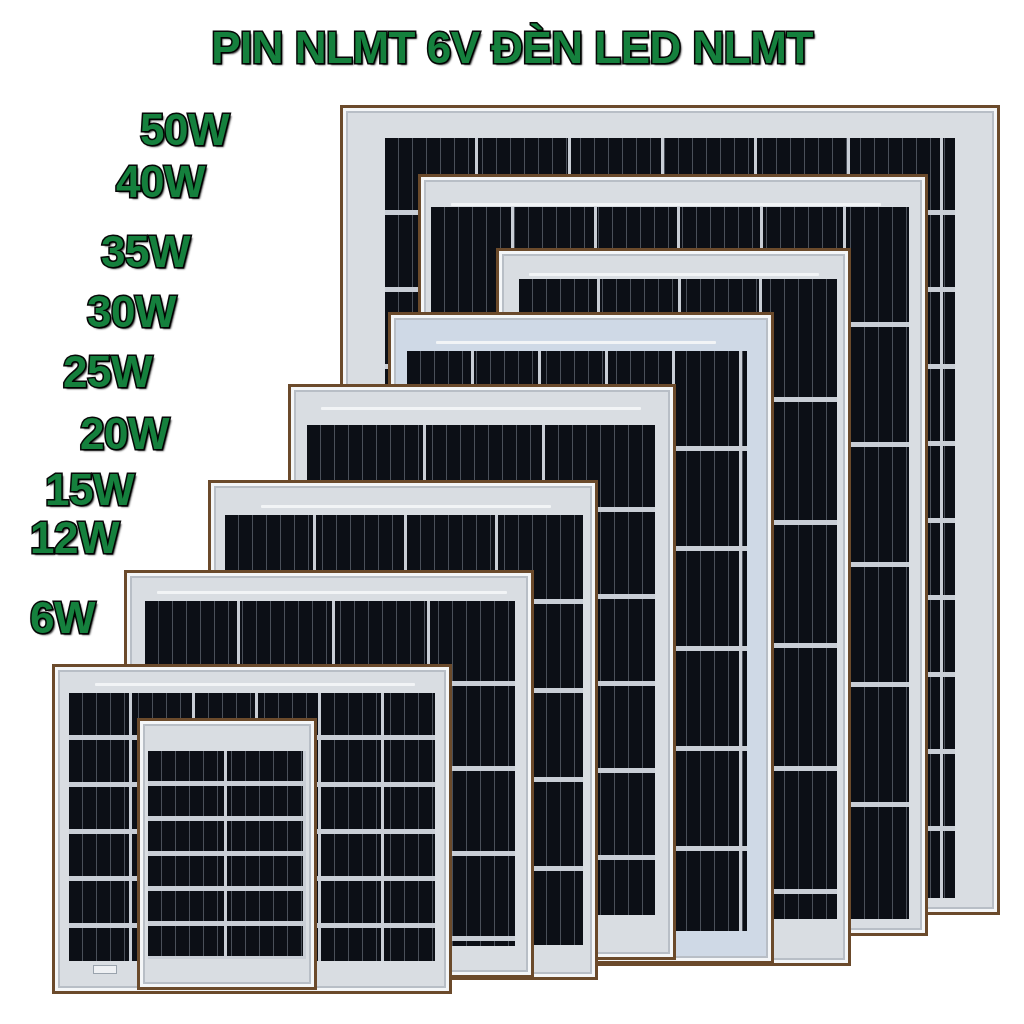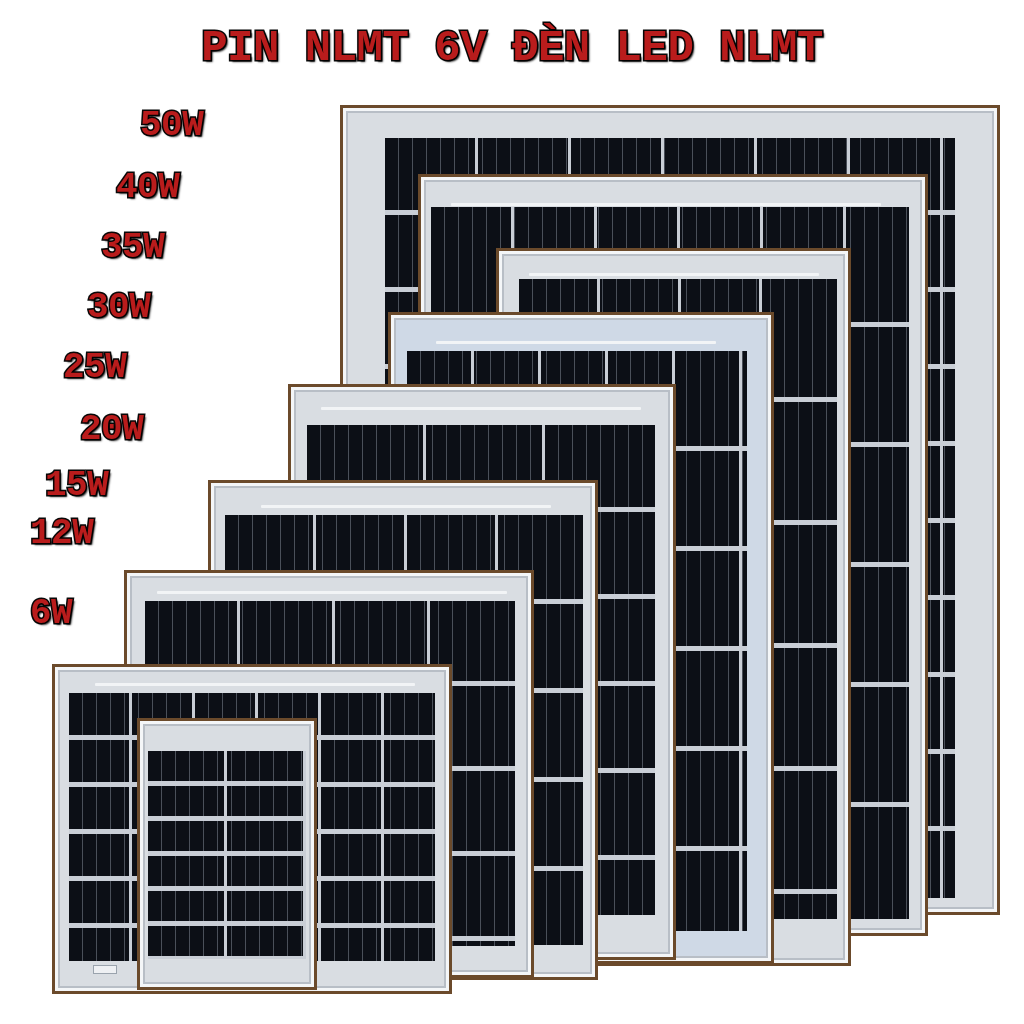--- a/index.html
+++ b/index.html
@@ -1,32 +1,32 @@
 <!DOCTYPE html>
 <html><head>
 <meta charset="utf-8">
 <style>
   html, body { margin:0; padding:0; background:#ffffff; }
   body { width:1024px; height:1024px; position:relative; overflow:hidden;
          font-family:"Liberation Sans", sans-serif; }
 
   .outlined {
     position:absolute;
-    font-family:Liberation Mono, monospace;
+    font-family:Liberation Sans, sans-serif;
     font-weight:bold;
-    color:#b91c1c;
+    color:#15803d;
     -webkit-text-stroke: 3px #0a0a0a;
     paint-order: stroke fill;
     text-shadow: 0 0 2px #000, 2px 2px 2px rgba(0,0,0,0.85);
     white-space:nowrap;
     line-height:1;
     letter-spacing:-0.5px;
   }
   .title { top:26px; left:0; width:1024px; text-align:center; font-size:44px; }
-  .watt { font-size:36px; }
+  .watt { font-size:44px; }
 
   .panel {
     position:absolute;
     background:#d9dde2;
     border:3px solid #6b4a2b;
     box-shadow: inset 0 0 0 3px #f4f6f8, inset 0 0 0 5px #b8bec6;
     box-sizing:border-box;
   }
   .panel.blue { background:#cfd9e6; }
   .cells {
@@ -49,21 +49,21 @@
     background:#eef0f3;
     border:1px solid #9aa3ad;
   }
 </style>
 </head>
 <body>
 
 <div class="outlined title">PIN NLMT 6V ĐÈN LED NLMT</div>
 
 <div class="outlined watt" style="top:108px;left:140px;">50W</div>
-<div class="outlined watt" style="top:170px;left:116px;">40W</div>
+<div class="outlined watt" style="top:160px;left:116px;">40W</div>
 <div class="outlined watt" style="top:230px;left:101px;">35W</div>
 <div class="outlined watt" style="top:290px;left:87px;text-align:right;">30W</div>
 <div class="outlined watt" style="top:350px;left:63px;">25W</div>
 <div class="outlined watt" style="top:412px;left:65px;margin-left:15px;">20W</div>
 <div class="outlined watt" style="top:468px;left:45px;">15W</div>
 <div class="outlined watt" style="top:516px;left:30px;">12W</div>
 <div class="outlined watt" style="top:596px;left:30px;">6W</div>
 
 <div class="panel" style="left:340px;top:105px;width:660px;height:810px;">
   <div class="cells" style="left:42px;top:30px;width:570px;height:760px;--cw:90px;--ch:72px;"></div>

